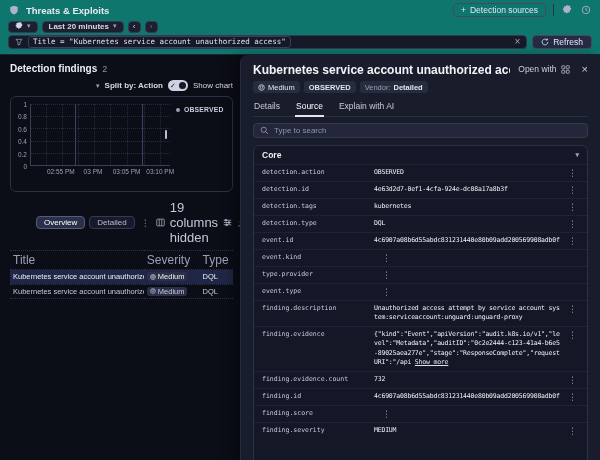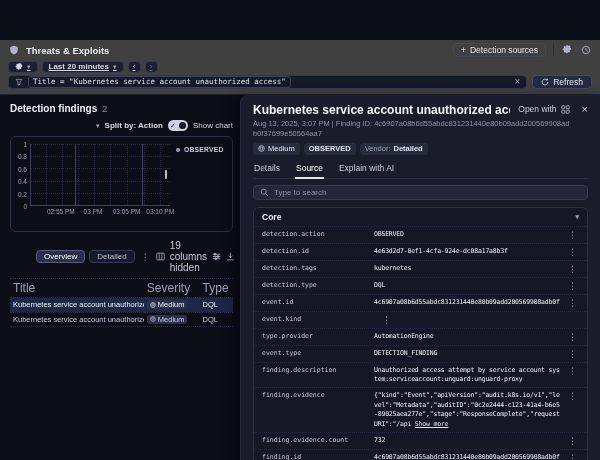--- a/index.html
+++ b/index.html
@@ -5,38 +5,38 @@
   * { margin:0; padding:0; box-sizing:border-box; }
   html,body { background:#05060c; }
   .screen {
     width:600px; height:460px; position:relative; overflow:hidden;
     background:#0b0d17; color:#e6e8f0;
     font-family:"Liberation Sans", sans-serif; font-size:9px;
   }
   svg { display:block; }
 
   
-  .hdr { background:#404040; border-bottom:1px solid #1f2335;margin-top:40px; }
+  .hdr { background:#0f766e; border-bottom:1px solid #1f2335; }
   .appbar { height:20px; display:flex; align-items:center; justify-content:space-between; padding:0 8px; }
   .appbar-left { display:flex; align-items:center; gap:6px; }
   .app-title { font-size:9.5px; font-weight:700; color:#e8eaf2; }
   .appbar-right { display:flex; align-items:center; gap:7px; }
   .btn-outline {
     display:flex; align-items:center; gap:4px; height:14px; padding:0 7px;
     border:1px solid #434963; border-radius:4px; background:transparent;
     color:#e2e5f0; font-size:8.5px; cursor:pointer;
   }
   .vdiv { width:1px; height:12px; background:#2b3047; }
   .icon-btn { background:none; border:none; color:#aeb3c6; cursor:pointer; display:flex; align-items:center; padding:1px; }
 
   .toolbar { height:15px; display:flex; align-items:center; gap:4px; padding:0 8px 2px 8px; }
   .pill {
-    display:flex; align-items:center; gap:4px; height:12px; padding:0 6px;
+    display:flex; gap:4px; height:12px; padding:0 6px;
     background:#1c1f30; border:1px solid #343a55; border-radius:4px;
-    color:#d5d8e5; font-size:8px; cursor:pointer;text-decoration:underline;
+    color:#d5d8e5; font-size:8px; cursor:pointer;
   }
   .pill .chev { font-size:7px; color:#9aa0b5; line-height:1; }
   .sq { width:13px; justify-content:center; padding:0; }
   .sq.dim { color:#6b7187; }
 
   .filterrow { display:flex; align-items:center; gap:5px; padding:0 8px 5px 8px; }
   .filterbox {
     flex:1; height:14px; display:flex; align-items:center; gap:5px; padding:0 6px;
     background:#161928; border:1px solid #333850; border-radius:4px;
   }
@@ -86,21 +86,21 @@
   .legend { width:58px; padding:2px 0 0 6px; }
   .legend-item { display:flex; align-items:center; gap:4px; font-size:6.8px; color:#c9cedd; font-weight:700; letter-spacing:.2px; }
   .legend-dot { width:4px; height:4px; border-radius:50%; background:#9aa0b5; }
 
   .table-toolbar { display:flex; align-items:center; gap:4px; margin-top:8px;margin-left:26px; }
   .seg { height:13px; padding:0 7px; border-radius:4px; font-size:8px; display:flex; align-items:center; cursor:pointer; }
   .seg.active { background:#2a2f4a; border:1px solid #555c7e; color:#fff; }
   .seg.idle { background:#171a2b; border:1px solid #343a55; color:#b8bdd0; }
   .kebab { color:#9aa0b5; font-size:9px; cursor:pointer; padding:0 2px; }
   .tt-right { margin-left:auto; display:flex; align-items:center; gap:5px; color:#aeb3c6; }
-  .cols-hidden { font-size:10px; color:#c3c8da; }
+  .cols-hidden { font-size:13px; color:#c3c8da; }
 
   .ftable { width:100%; margin-top:5px; border-collapse:collapse; table-layout:fixed; }
   .ftable th { text-align:left; font-weight:400; color:#9aa0b5; font-size:12px; padding:2px 3px; border-top:1px dotted #2c3048; border-bottom:1px dotted #2c3048; }
   .ftable td { font-size:7.5px; color:#c3c8da; padding:2px 3px; border-bottom:1px dotted #2c3048; white-space:nowrap; overflow:hidden; }
   .ftable tr { cursor:pointer; }
   .ftable tr.selected td { background:#202645; color:#eceef5; }
   .sev-pill { display:inline-flex; align-items:center; gap:2px; background:#2b3048; border-radius:3px; padding:0 3px; line-height:9px; }
   .col-title { width:60%; } .col-sev { width:25%; } .col-type { width:15%; }
 
   
@@ -353,21 +353,20 @@
             <svg width="9" height="9" viewBox="0 0 12 12" fill="none" stroke="currentColor" stroke-width="1">
                 <rect x="1" y="1" width="4" height="4" rx="0.8"></rect>
                 <rect x="7" y="1" width="4" height="4" rx="0.8"></rect>
                 <rect x="1" y="7" width="4" height="4" rx="0.8"></rect>
                 <rect x="7" y="7" width="4" height="4" rx="0.8"></rect>
               </svg>
           </span>
           <span class="d-close">×</span>
         </div>
       </div>
-      <div class="d-meta">Aug 13, 2025, 3:07 PM | Finding ID: 4c6907a08b6d55abdc831231440e80b09add200569908adb0f37699e50564aa7</div>
 
       <div class="d-badges">
         <span class="badge">
           <svg width="7" height="7" viewBox="0 0 16 16" fill="none" stroke="currentColor" stroke-width="1.6">
               <circle cx="8" cy="8" r="6.5"></circle>
               <path d="M8 4.5l3 1v2c0 1.8-1.2 3-3 3.8-1.8-.8-3-2-3-3.8v-2z"></path>
             </svg>
           <span>Medium</span>
         </span>
         <span class="badge" style="font-weight:700">OBSERVED</span>
@@ -421,26 +420,24 @@
             <span class="k">event.id</span>
             <span class="v">4c6907a08b6d55abdc831231440e80b09add200569908adb0f37699e50564aa7</span>
             <span class="kebab">⋮</span>
           </div>
         <div class="kv">
             <span class="k">event.kind</span>
             <span class="kebab">⋮</span>
           </div>
         <div class="kv">
             <span class="k">type.provider</span>
-            <span class="v">AutomationEngine</span>
             <span class="kebab">⋮</span>
           </div>
         <div class="kv">
             <span class="k">event.type</span>
-            <span class="v">DETECTION_FINDING</span>
             <span class="kebab">⋮</span>
           </div>
         <div class="kv">
             <span class="k">finding.description</span>
             <span class="v multi">Unauthorized access attempt by service account system:serviceaccount:unguard:unguard-proxy</span>
             <span class="kebab">⋮</span>
           </div>
         <div class="kv">
             <span class="k">finding.evidence</span>
             <span class="v multi"><span>{"kind":"Event","apiVersion":"audit.k8s.io/v1","level":"Metadata","auditID":"0c2e2444-c123-41a4-b6e5-89025aea277e","stage":"ResponseComplete","requestURI":"/api</span> <span class="showmore">Show more</span></span>

